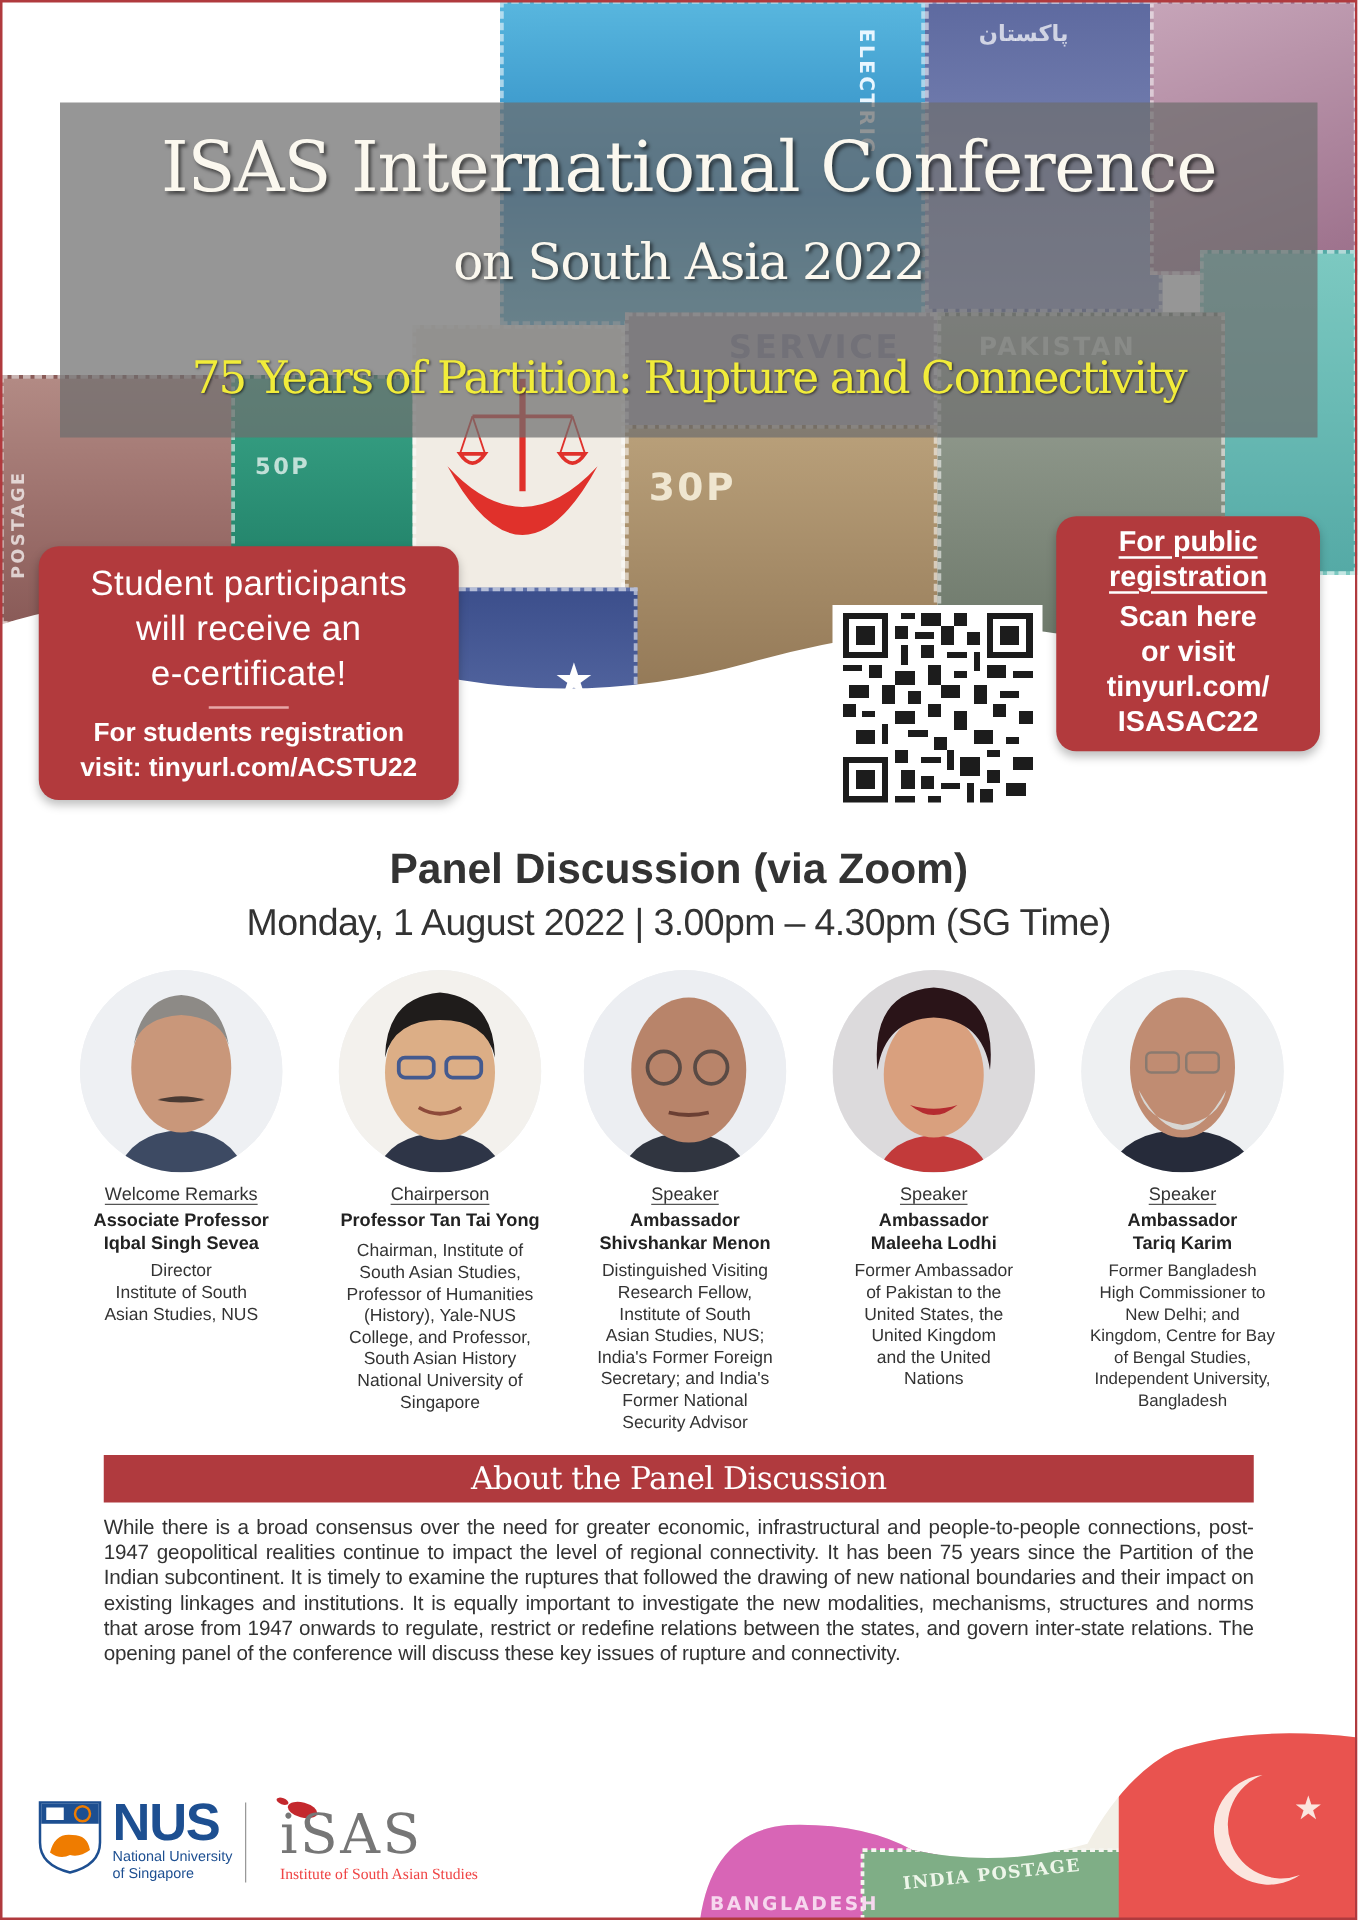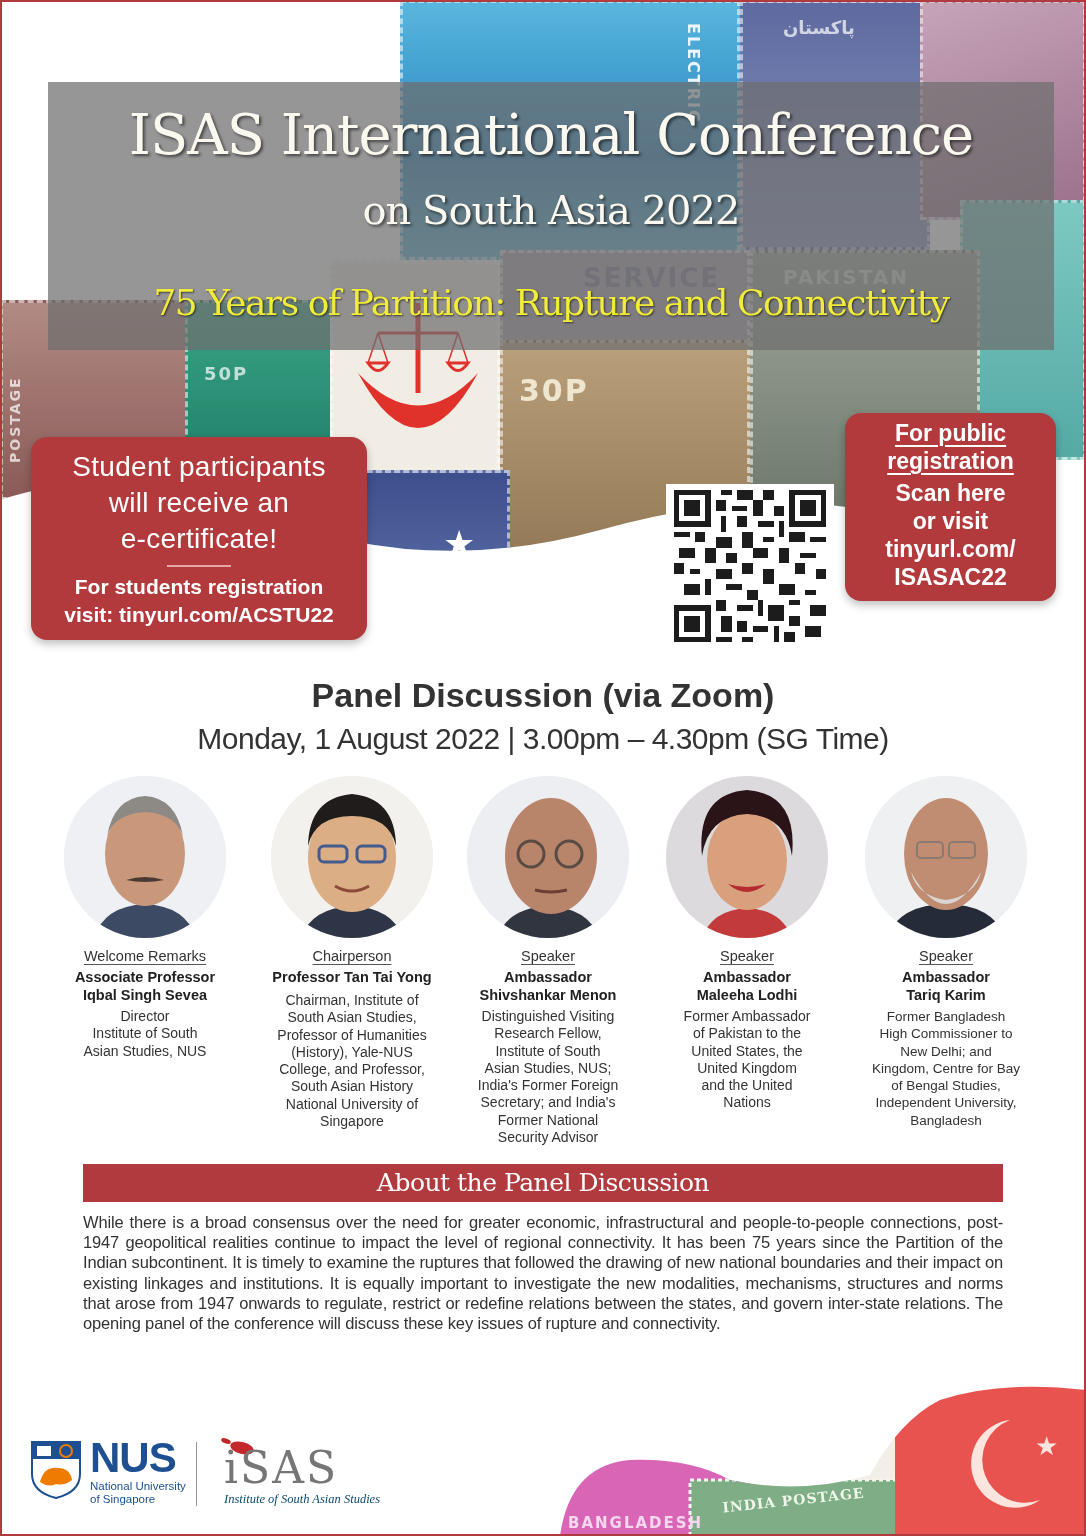--- a/index.html
+++ b/index.html
@@ -52,21 +52,21 @@
   .about-text { position: absolute; left: 83px; top: 1212px; width: 920px; font-size: 16.5px; line-height: 20.2px; color: #333; text-align: justify; letter-spacing: -0.15px; }
 
   
   .logos { position: absolute; left: 28px; top: 1436px; height: 80px; width: 380px; }
   .nus-crest { position: absolute; left: 2px; top: 4px; width: 52px; height: 60px; }
   .nus-word { position: absolute; left: 62px; top: 0; font-size: 42px; font-weight: bold; color: #1d4f91; letter-spacing: -1px; line-height: 44px; }
   .nus-sub { position: absolute; left: 62px; top: 44px; font-size: 11.5px; color: #1d4f91; line-height: 13px; }
   .logo-divider { position: absolute; left: 168px; top: 6px; width: 1px; height: 64px; background: #999; }
   .isas-word { position: absolute; left: 196px; top: 10px; font-family: "DejaVu Serif", serif; font-size: 44px; color: #767676; letter-spacing: 2px; line-height: 44px; }
   .isas-dots { position: absolute; left: 192px; top: 0; width: 40px; height: 20px; }
-  .isas-sub { position: absolute; left: 196px; top: 56px; font-family: "Liberation Serif", serif; font-size: 12.5px; color: #0c4a6e; font-style: italic; }
+  .isas-sub { position: absolute; left: 196px; top: 56px; font-family: "Liberation Serif", serif; font-size: 12.5px; color: #ef4444; }
 
   .footer-stamps { position: absolute; left: 540px; top: 1380px; width: 546px; height: 156px; overflow: hidden; }
 </style>
 </head>
 <body>
 
 <div class="frame"></div>
 
 <div class="hero">
 

